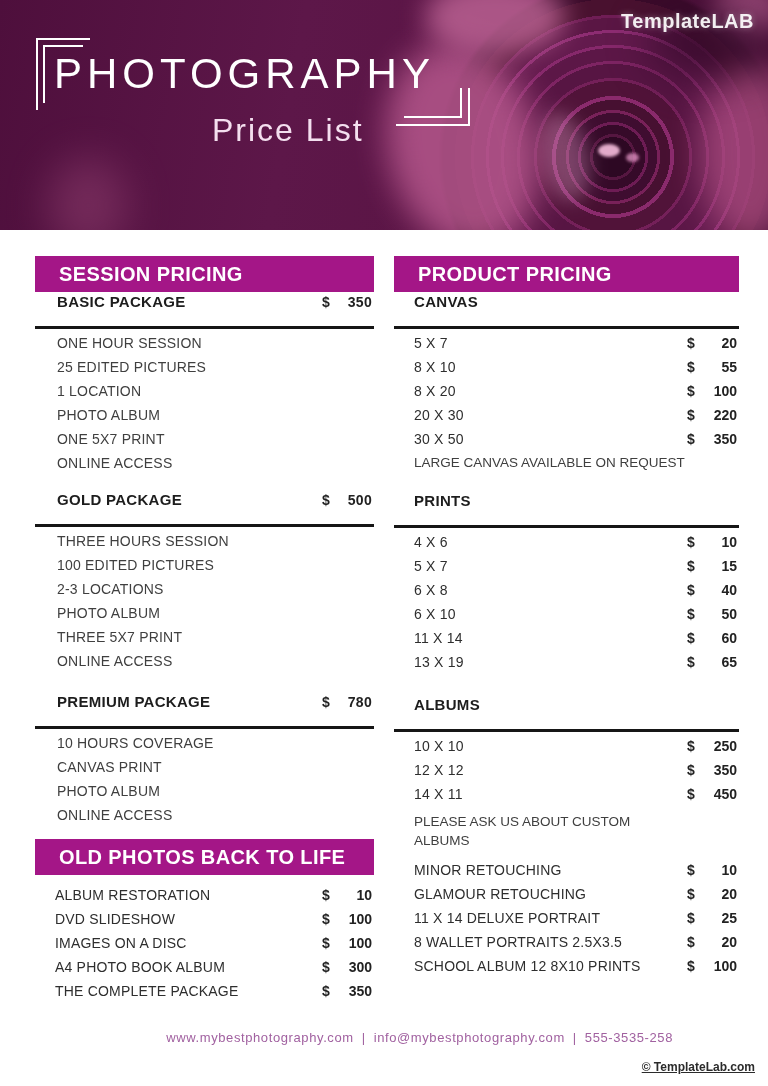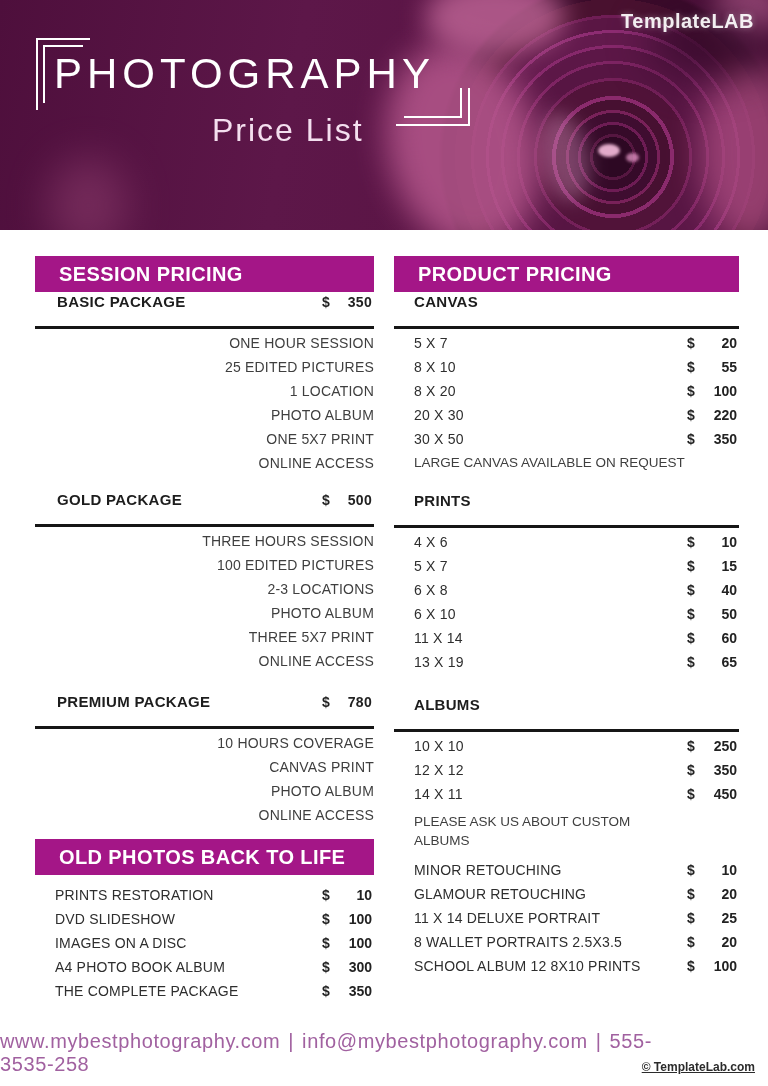--- a/index.html
+++ b/index.html
@@ -81,37 +81,37 @@
   .price { display:flex; justify-content:space-between; width:50px; margin-right:2px;
            font-weight:700; color:#222; font-size:14px; }
 
   .pkg-item { line-height:24px; font-size:14px; color:#3f3f3f; margin-left:22px; letter-spacing:.2px; }
   .pkg1 { margin-top:11px; }
   .pkg2 { margin-top:26px; }
   .pkg3 { margin-top:30px; }
   .grp1 { margin-top:11px; }
   .grp2 { margin-top:27px; }
   .grp3 { margin-top:32px; }
-  .pkg-items, .grp-rows { margin-top:2px;text-align:right; }
+  .pkg-items, .grp-rows { margin-top:2px; }
 
   .row { display:flex; justify-content:space-between; line-height:24px; font-size:14px; }
   .row .lbl { margin-left:20px; color:#2e2e2e; font-weight:400; letter-spacing:.2px; }
   .row .price { align-self:center; }
 
   .note { font-size:13.5px; color:#3f3f3f; margin-left:20px; line-height:24px; }
   .note-albums { line-height:19px; margin-top:6px; max-width:220px; }
 
   .bar-bottom-left  { margin-top:12px; }
   .bar-bottom-right { margin-top:13px; }
   .simple-rows { margin-top:8px; }
 
   
   .contact {
-    position:absolute; top:800px; left:0; width:673px; text-align:left;
-    color:#a161a0; font-size:20px; letter-spacing:.6px; word-spacing:2px;
+    position:absolute; top:800px; left:0; width:673px; text-align:right;
+    color:#a161a0; font-size:13px; letter-spacing:.6px; word-spacing:2px;
   }
   .contact .sep { margin:0 8px; }
   .credit {
     position:absolute; top:830px; right:13px;
     font-size:12px; font-weight:700; color:#2b2b2b; text-decoration:underline; cursor:pointer;
   }
 </style>
 </head>
 <body>
 
@@ -193,21 +193,21 @@
           <div class="pkg-item">10 HOURS COVERAGE</div>
           <div class="pkg-item">CANVAS PRINT</div>
           <div class="pkg-item">PHOTO ALBUM</div>
           <div class="pkg-item">ONLINE ACCESS</div>
         </div>
       </div>
 
       <div class="section-bar bar-bottom-left">OLD PHOTOS BACK TO LIFE</div>
       <div class="simple-rows">
         <div class="row">
-          <span class="lbl">PRINTS RESTORATION</span>
+          <span class="lbl">ALBUM RESTORATION</span>
           <span class="price">
               <span>$</span>
               <span>10</span>
             </span>
         </div>
         <div class="row">
           <span class="lbl">DVD SLIDESHOW</span>
           <span class="price">
               <span>$</span>
               <span>100</span>

